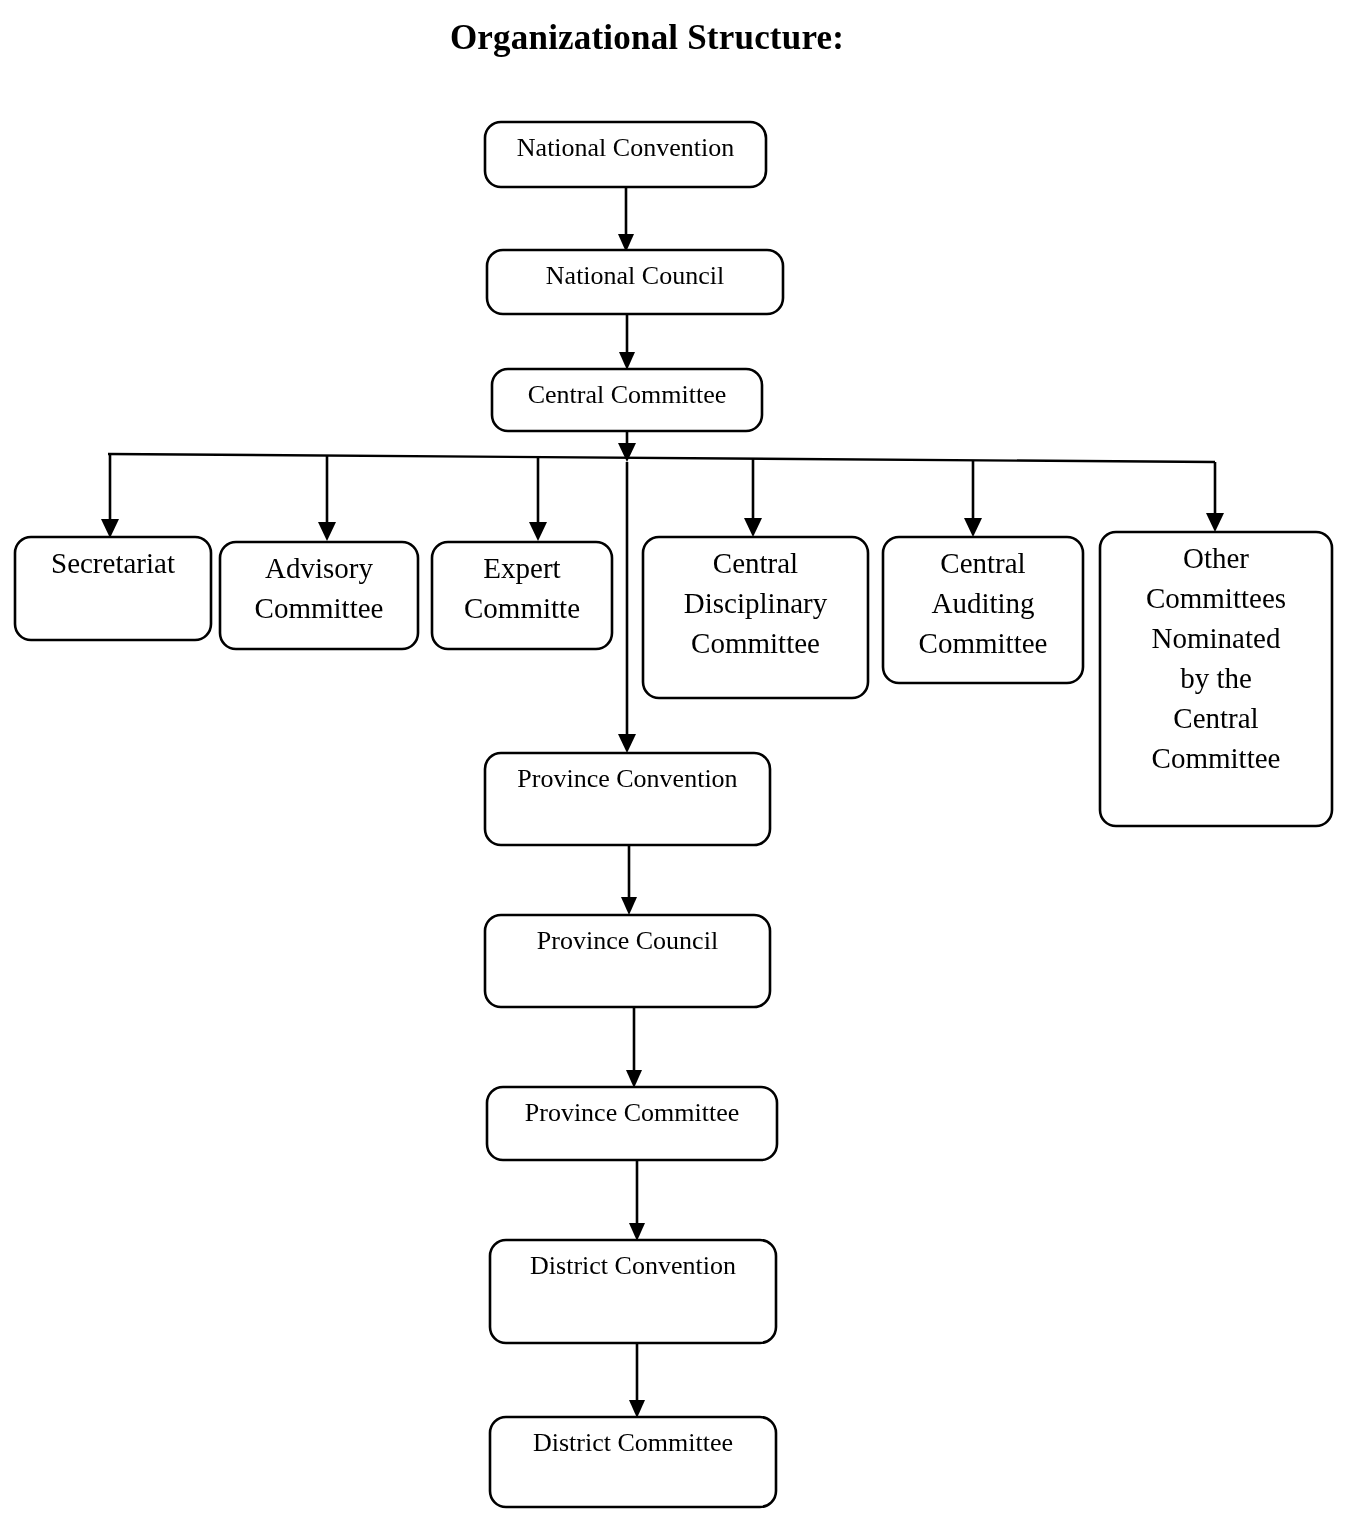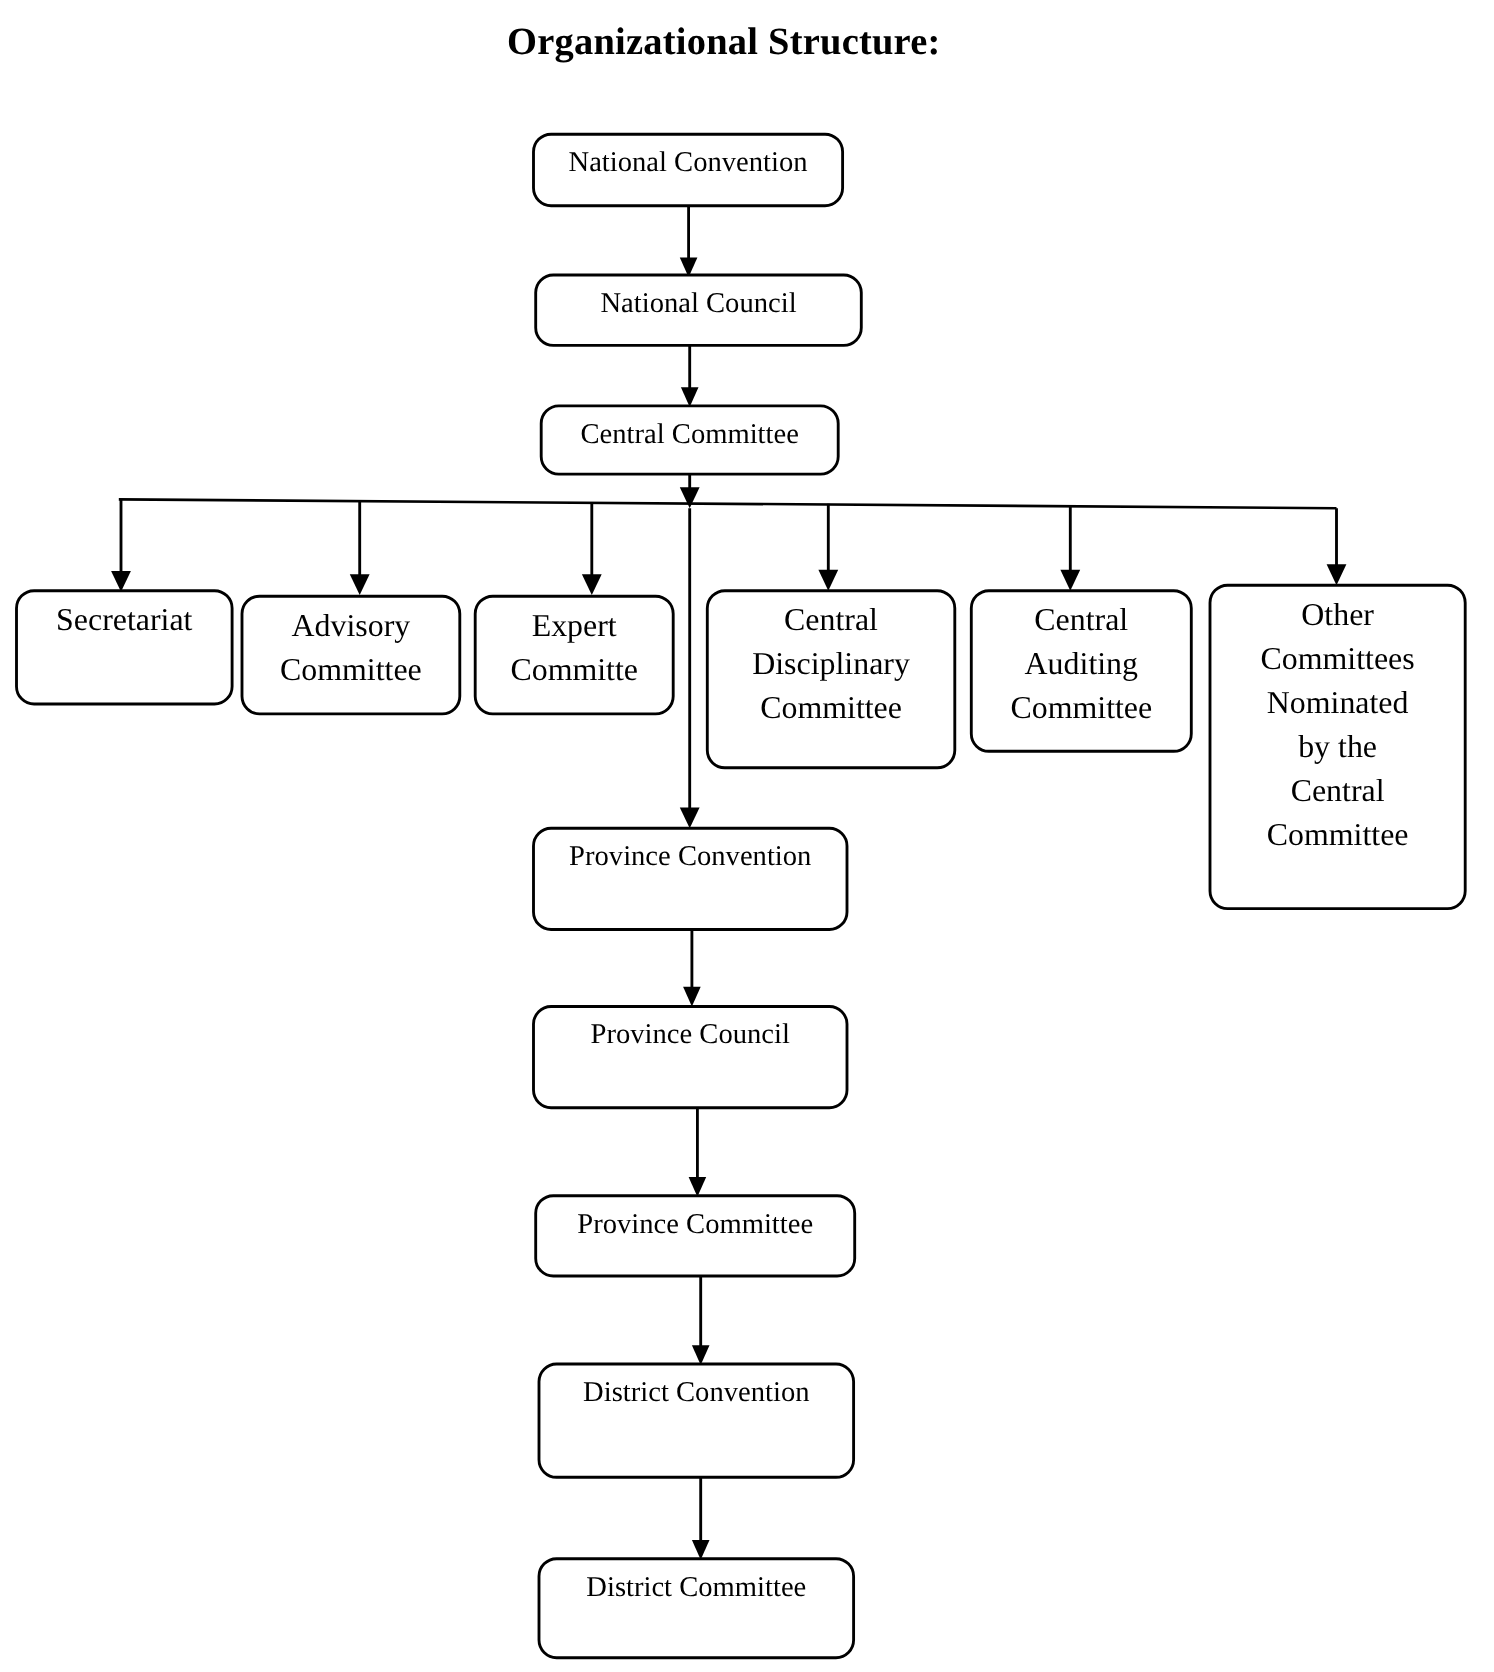--- a/index.html
+++ b/index.html
@@ -15,21 +15,21 @@
     overflow: hidden;
     position: relative;
   }
   #chart-root {
     position: relative;
     width: 1358px;
     height: 1520px;
   }
   .chart-title {
     position: absolute;
-    left: 15px;
+    left: 4px;
     top: 18px;
     width: 1286px;
     text-align: center;
     font-family: "Liberation Serif", "DejaVu Serif", serif;
     font-weight: bold;
     font-size: 35px;
     letter-spacing: 0.2px;
     color: #000000;
   }
   svg.flow {

